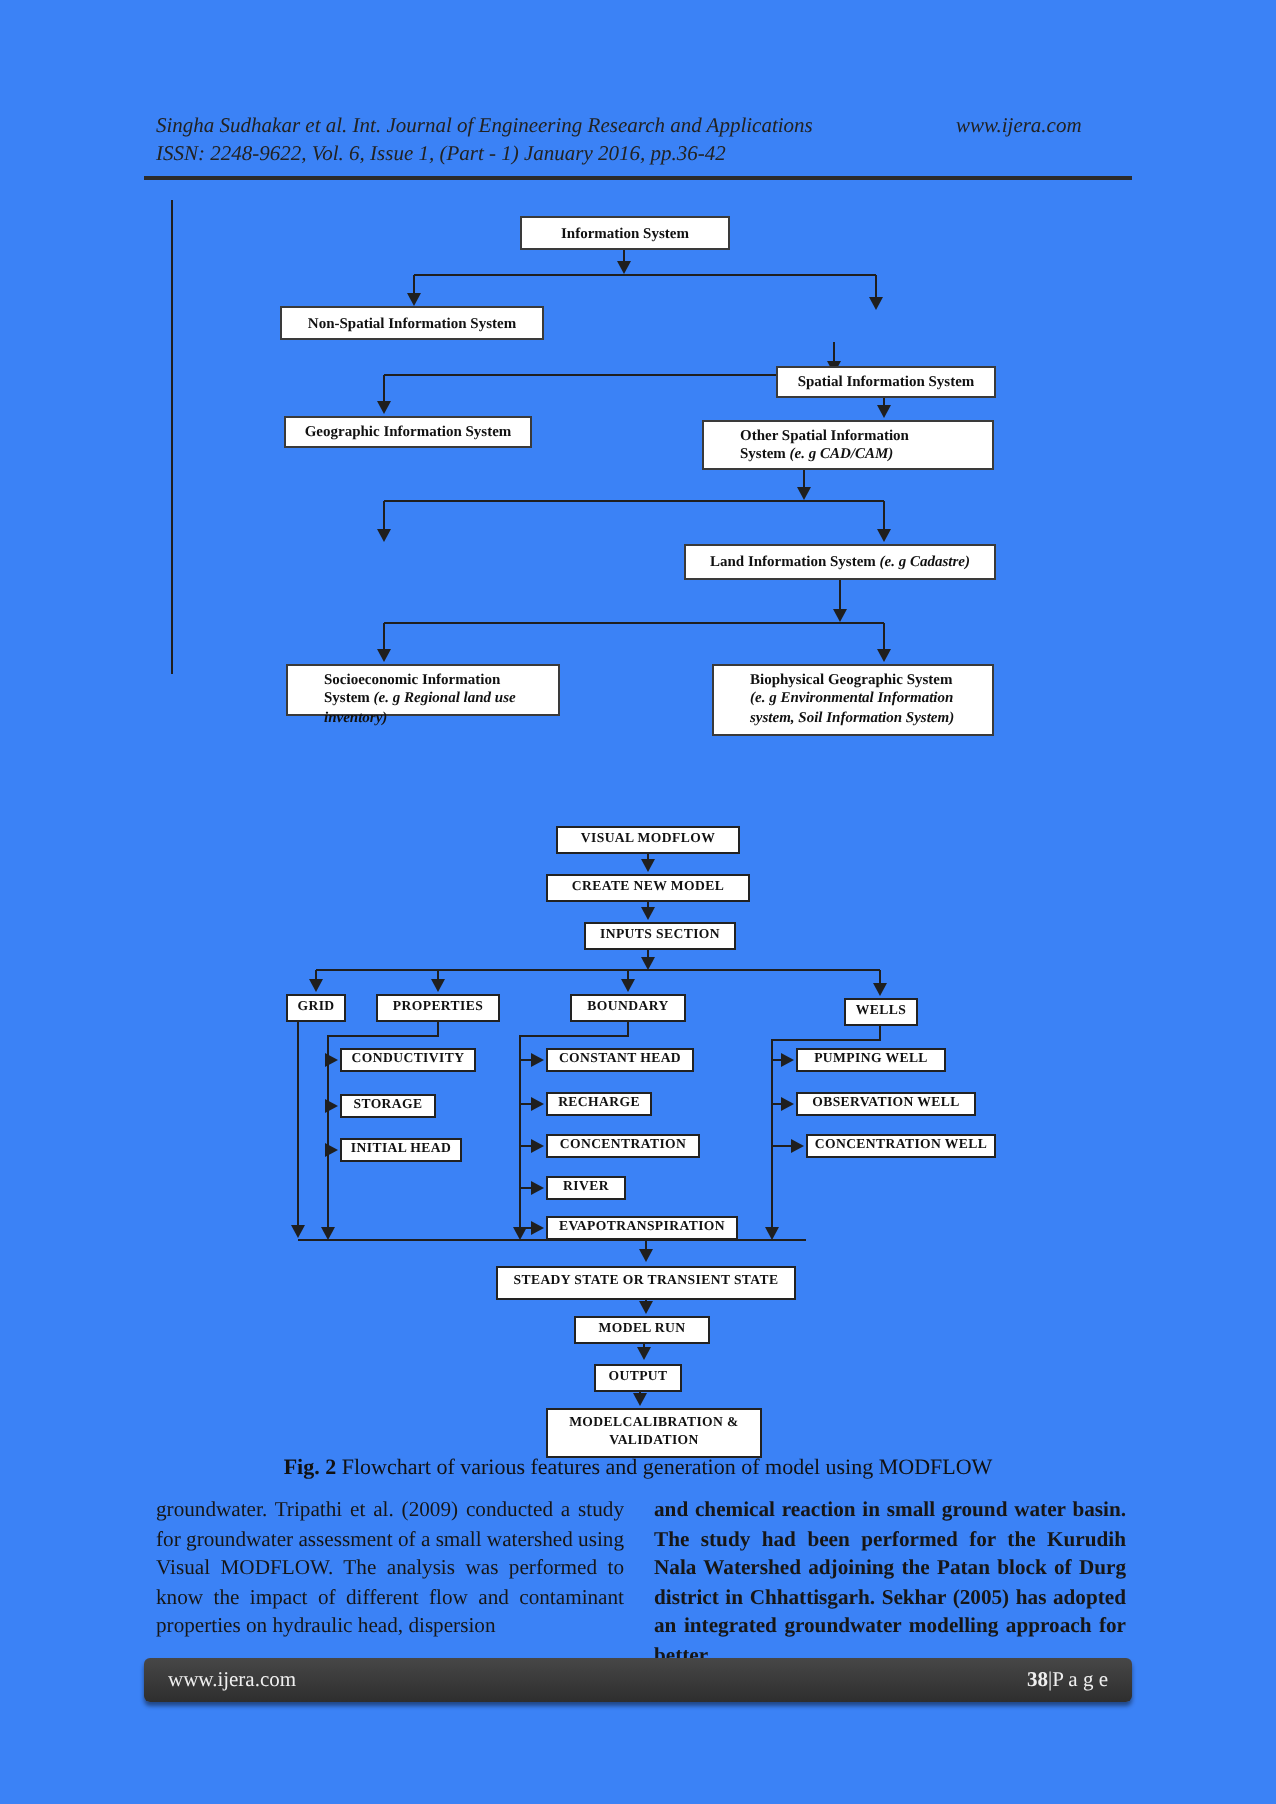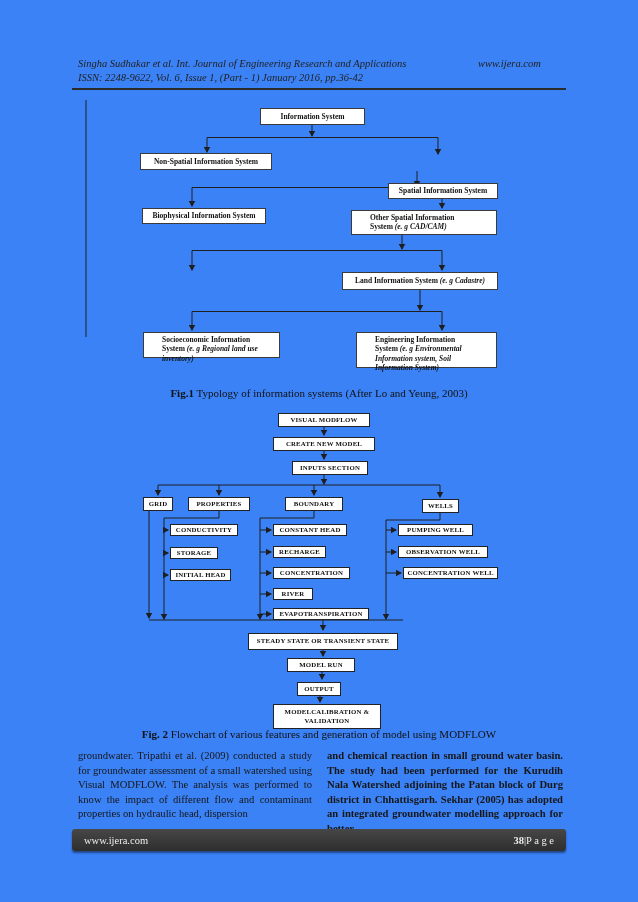--- a/index.html
+++ b/index.html
@@ -88,33 +88,30 @@
     <div class="node" style="left:175px; top:8px;  width:105px; height:17px;">
         <span>Information System</span>
       </div>
     <div class="node" style="left:55px;  top:53px; width:132px; height:17px;">
         <span>Non-Spatial Information System</span>
       </div>
     <div class="node" style="left:303px; top:71px; width:110px; height:16px;margin-top:12px;">
         <span>Spatial Information System</span>
       </div>
     <div class="node" style="left:57px;  top:108px; width:124px; height:16px;">
-        <span>Biophysical Information System</span>
+        <span>Geographic Information System</span>
       </div>
     <div class="node left" style="left:266px; top:110px; width:146px; height:25px;"><span>Other Spatial Information System</span> <span class="note">(e. g CAD/CAM)</span></div>
     <div class="node" style="left:257px; top:172px; width:156px; height:18px;font-family:Liberation Serif, serif;">
         <span><span>Land Information System</span> <span class="note">(e. g Cadastre)</span></span>
       </div>
     <div class="node left" style="left:58px;  top:232px; width:137px; height:26px;"><span>Socioeconomic Information System</span> <span class="note">(e. g Regional land use inventory)</span></div>
-    <div class="node left" style="left:271px; top:232px; width:141px; height:36px;"><span>Engineering Information System</span> <span class="note">(e. g Environmental Information system, Soil Information System)</span></div>
+    <div class="node left" style="left:271px; top:232px; width:141px; height:36px;"><span>Biophysical Geographic System</span> <span class="note">(e. g Environmental Information system, Soil Information System)</span></div>
   </div>
 
-  <div class="caption" style="top:387px;">
-    <b>Fig.1</b><span> Typology of information systems (After Lo and Yeung, 2003)</span>
-  </div>
 
   <div class="fig" style="left:135px; top:408px; width:398px; height:318px;">
     <svg width="398" height="318">
 
       <line x1="189" y1="19" x2="189" y2="27" marker-end="url(#arw)"></line>
       <line x1="189" y1="43" x2="189" y2="51" marker-end="url(#arw)"></line>
       <line x1="189" y1="67" x2="189" y2="76" marker-end="url(#arw)"></line>
 
       <line x1="23" y1="77" x2="305" y2="77"></line>
       <line x1="23" y1="77" x2="23" y2="87" marker-end="url(#arw)"></line>

